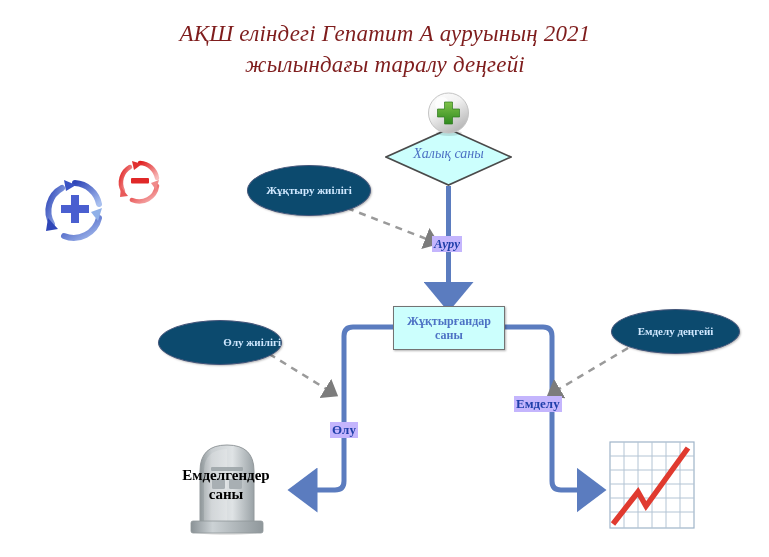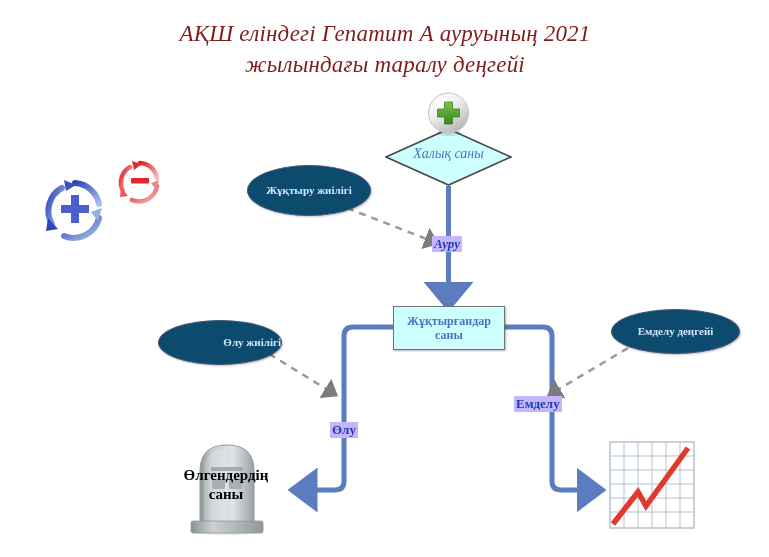--- a/index.html
+++ b/index.html
@@ -305,21 +305,21 @@
 
   <svg id="tombstone" viewBox="0 0 82 98" xmlns="http://www.w3.org/2000/svg">
     <ellipse cx="41" cy="94" rx="36" ry="4" fill="#000" opacity="0.10"></ellipse>
     <path d="M14,86 L14,34 Q14,8 41,8 Q68,8 68,34 L68,86 z" fill="url(#stoneGrad)" stroke="#93999c" stroke-width="1"></path>
     <path d="M18,86 L18,34 Q18,13 41,12 Q41,12 41,12 L41,86 z" fill="#ffffff" opacity="0.18"></path>
     <rect x="25" y="30" width="32" height="4" rx="1" fill="#9aa2a6" opacity="0.85"></rect>
     <rect x="26" y="42" width="13" height="10" rx="1.5" fill="#a8afb3"></rect>
     <rect x="43" y="42" width="13" height="10" rx="1.5" fill="#a8afb3"></rect>
     <rect x="5" y="84" width="72" height="12" rx="2" fill="url(#baseGrad)" stroke="#8f979b" stroke-width="0.8"></rect>
   </svg>
-  <div id="label-deaths">Өлгендердің саны</div>
+  <div id="label-deaths">Емделгендер саны</div>
 
   <svg id="chart-icon" viewBox="0 0 88 90" xmlns="http://www.w3.org/2000/svg">
     <rect x="2" y="2" width="84" height="86" fill="#ffffff" stroke="#9fb4c9" stroke-width="1.2"></rect>
     <g stroke="#b3c4d4" stroke-width="1">
       <line x1="16" y1="2" x2="16" y2="88"></line>
       <line x1="30" y1="2" x2="30" y2="88"></line>
       <line x1="44" y1="2" x2="44" y2="88"></line>
       <line x1="58" y1="2" x2="58" y2="88"></line>
       <line x1="72" y1="2" x2="72" y2="88"></line>
       <line x1="2" y1="16" x2="86" y2="16"></line>

